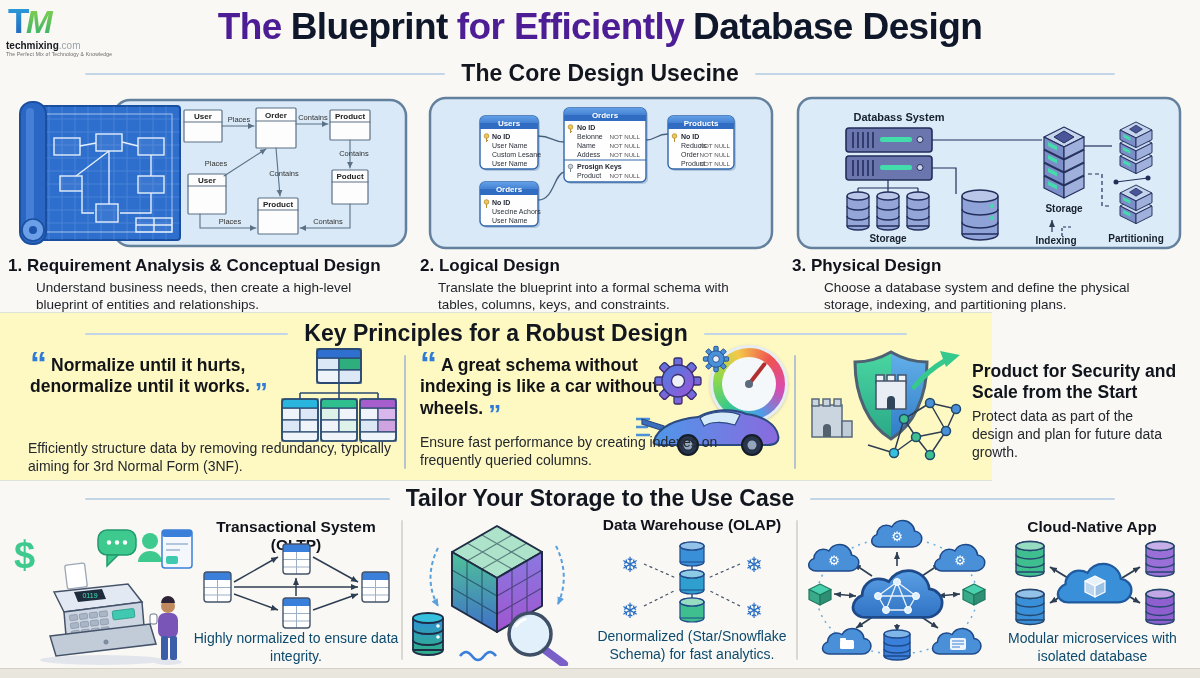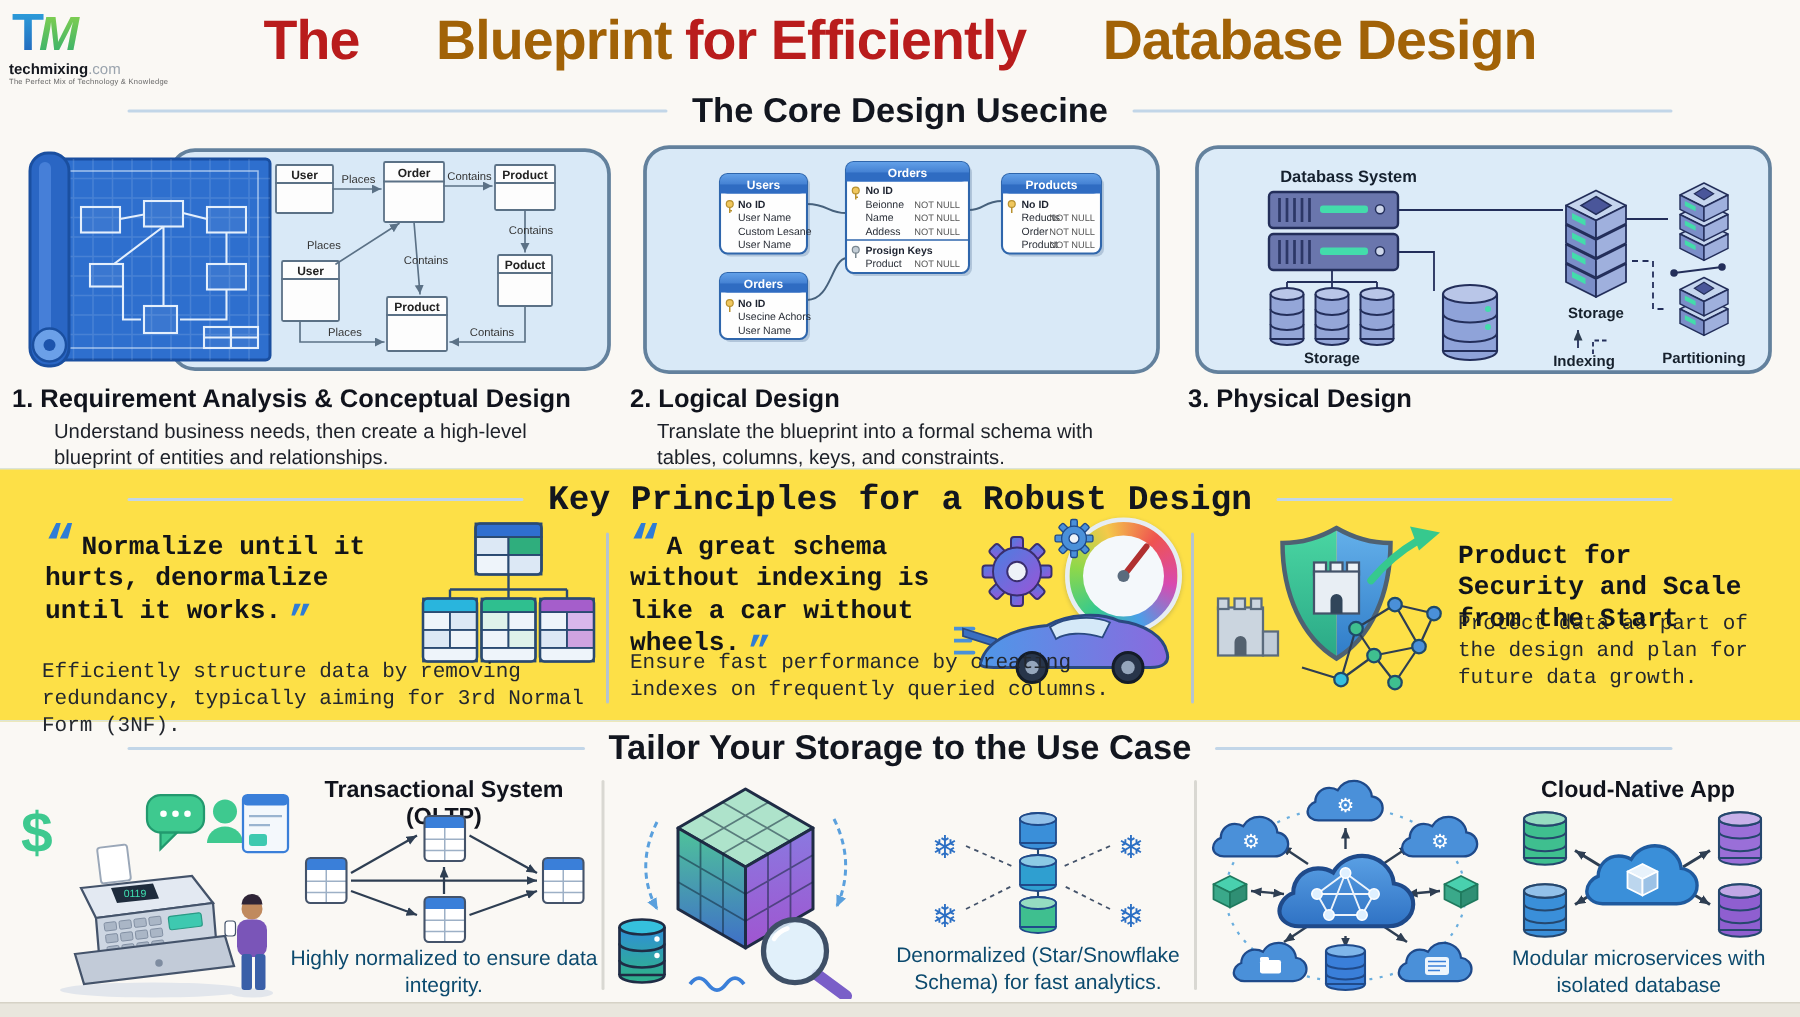--- a/index.html
+++ b/index.html
@@ -8,35 +8,35 @@
   .abs{position:absolute;}
   svg text{font-family:"Liberation Sans",sans-serif;}
 
   
   .logo{left:6px;top:2px;width:140px;}
   .brand{font-size:10px;font-weight:bold;color:#15181f;margin-top:-4px;}
   .brand .suffix{color:#9aa3ad;font-weight:normal;}
   .tagline{font-size:5px;color:#666;letter-spacing:.2px;}
   .main-title{top:6px;left:0;right:0;text-align:center;font-size:37px;font-weight:bold;letter-spacing:-0.6px;}
   .main-title span{margin-right:9px;}
-  .t-navy{color:#b91c1c;} .t-blue{color:#a16207;margin-left:42px;}
+  .t-navy{color:#4c1d95;} .t-blue{color:#0f172a;}
 
   
   .sec-head{display:flex;align-items:center;gap:16px;font-weight:bold;color:#12161f;}
   .sec-head .line{flex:1;height:2px;background:#c2d6e8;border-radius:1px;}
   .sec-head .txt{white-space:nowrap;}
   #core-head{top:60px;left:85px;right:85px;font-size:23px;}
 
   
   .step{top:256px;text-align:left;}
   .step-title{font-size:17px;font-weight:bold;color:#10131c;}
   .step-desc{font-size:13.5px;color:#1d2129;line-height:1.28;margin-top:3px;}
 
   
-  #principles{top:312px;left:0;width:1200px;height:167px;background:#fde047;border-top:1px solid #dbe4d8;border-bottom:1px solid #dbe4d8;font-family:Liberation Mono, monospace;}
+  #principles{top:312px;left:0;width:992px;height:167px;background:#fef9c3;border-top:1px solid #dbe4d8;border-bottom:1px solid #dbe4d8;}
   #principles .sec-head{position:absolute;top:7px;left:85px;right:85px;font-size:23px;}
   .vdiv{width:2px;background:#b6c4cf;border-radius:1px;}
   .quote{font-size:17.5px;font-weight:bold;color:#121418;line-height:1.22;}
   .qopen{font-size:34px;color:#2e7cd6;line-height:.5;vertical-align:-4px;margin-right:4px;font-weight:bold;}
   .qclose{font-size:26px;color:#2e7cd6;margin-left:5px;vertical-align:-9px;font-weight:bold;}
   .pdesc{font-size:14px;color:#23272e;line-height:1.3;}
   .ptitle{font-size:17.5px;font-weight:bold;color:#10141c;line-height:1.2;}
 
   
   .gauge{position:absolute;left:74px;top:0;width:72px;height:72px;border-radius:50%;
@@ -426,20 +426,21 @@
   <div class="abs step" style="left:8px;width:402px">
     <div class="step-title">1. Requirement Analysis &amp; Conceptual Design</div>
     <div class="step-desc" style="padding:0 28px">Understand business needs, then create a high-level blueprint of entities and relationships.</div>
   </div>
   <div class="abs step" style="left:420px;width:358px">
     <div class="step-title">2. Logical Design</div>
     <div class="step-desc" style="padding:0 18px">Translate the blueprint into a formal schema with tables, columns, keys, and constraints.</div>
   </div>
   <div class="abs step" style="left:792px;width:400px">
     <div class="step-title">3. Physical Design</div>
+    <div class="step-desc" style="padding:0 32px">Choose a database system and define the physical storage, indexing, and partitioning plans.</div>
   </div>
 
   <div class="abs" id="principles">
     <div class="sec-head">
       <div class="line"></div>
       <div class="txt">Key Principles for a Robust Design</div>
       <div class="line"></div>
     </div>
     <div class="abs vdiv" style="left:404px;top:42px;height:114px"></div>
     <div class="abs vdiv" style="left:794px;top:42px;height:114px"></div>
@@ -693,20 +694,21 @@
         <circle cx="36" cy="112" r="1.8" fill="#fff" stroke="none"></circle>
           <circle cx="36" cy="123" r="1.8" fill="#fff" stroke="none"></circle>
       </g>
       <path d="M58,142 q6,-8 12,0 t12,0 t12,0" stroke="#3a7fd9" stroke-width="2.5" fill="none"></path>
       <g>
         <line x1="143" y1="136" x2="162" y2="150" stroke="#7a5fc8" stroke-width="8" stroke-linecap="round"></line>
         <circle cx="128" cy="120" r="21" fill="#ddeefa" fill-opacity="0.88" stroke="#3e4f66" stroke-width="3.5"></circle>
         <path d="M114,112 a16,16 0 0 1 9,-7" stroke="#ffffff" stroke-width="3" fill="none" stroke-linecap="round"></path>
       </g>
     </svg>
+    <div class="abs uc-title" style="left:592px;top:36px;width:200px">Data Warehouse (OLAP)</div>
     <svg class="abs" style="left:600px;top:58px" width="185" height="88" viewBox="0 0 185 88">
       <g stroke="#44536a" stroke-width="1.2" stroke-dasharray="3,3" fill="none">
         <path d="M44,26 L76,40 M140,26 L108,40 M44,68 L76,52 M140,68 L108,52"></path>
       </g>
       <path d="M92,25 V35 M92,53 V63" stroke="#25476e" stroke-width="1.4"></path>
       <use href="#cylS" transform="translate(92,8)" fill="#3a8fd9"></use>
       <use href="#cylS" transform="translate(92,36)" fill="#2f9fd0"></use>
       <use href="#cylS" transform="translate(92,64)" fill="#3fbf8f"></use>
       <text x="30" y="34" font-size="21" text-anchor="middle" fill="#2b6fc4">❄</text>
       <text x="154" y="34" font-size="21" text-anchor="middle" fill="#2b6fc4">❄</text>

